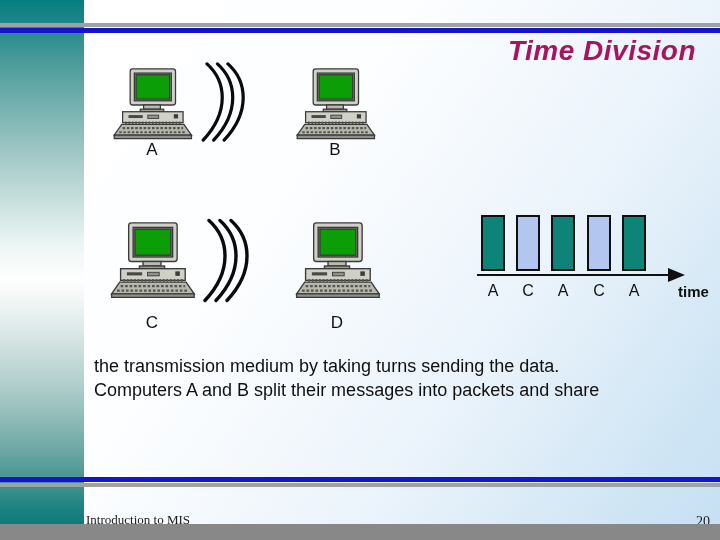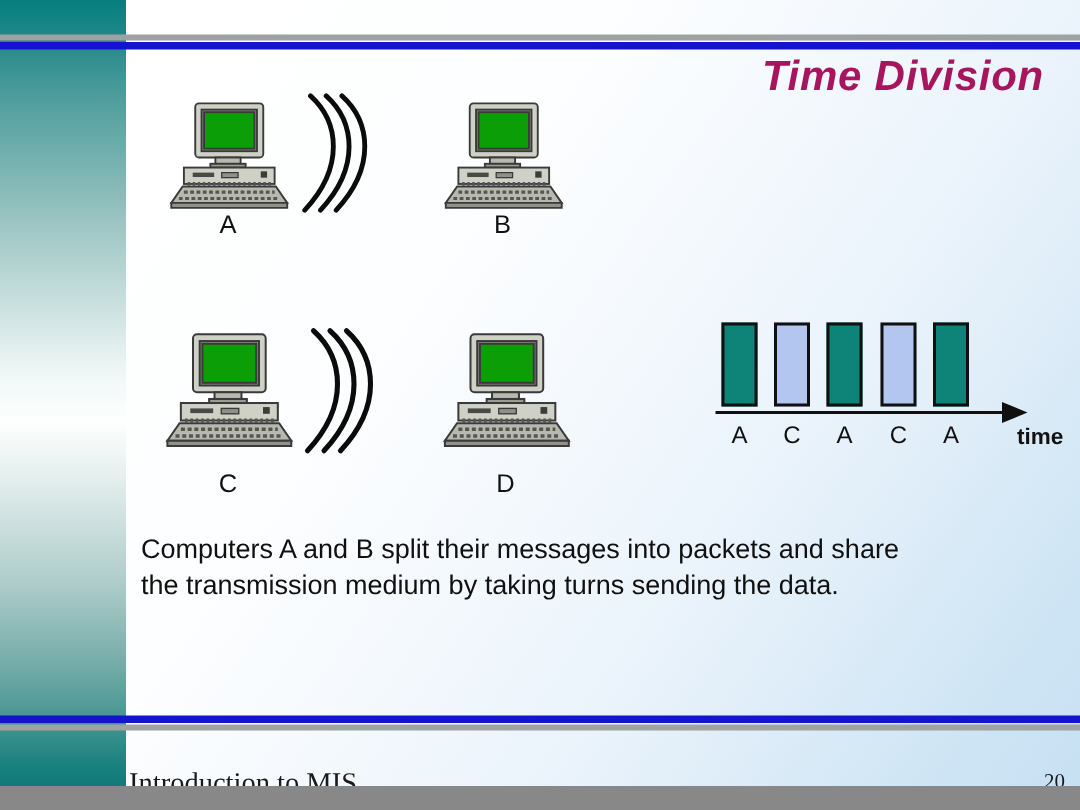--- a/index.html
+++ b/index.html
@@ -32,21 +32,21 @@
   .arcs{position:absolute;z-index:3;}
   .bar{position:absolute;top:215px;width:24px;height:56px;border:2px solid #101010;box-sizing:border-box;z-index:3;}
   .slot-label{position:absolute;top:282px;width:24px;text-align:center;font-size:16px;color:#111;z-index:3;}
   .time-axis{position:absolute;left:477px;top:274px;width:193px;height:2px;background:#101010;z-index:3;}
   .time-arrow{position:absolute;left:668px;top:268px;width:0;height:0;z-index:3;
     border-left:17px solid #101010;border-top:7px solid transparent;border-bottom:7px solid transparent;}
   .time-label{position:absolute;left:651px;top:283px;font-size:15px;font-weight:600;color:#111;z-index:3;margin-left:27px;}
   .caption{position:absolute;left:94px;top:354px;width:580px;z-index:3;
     font-size:18px;line-height:24px;color:#101010;}
   .footer-left{position:absolute;left:86px;top:512px;z-index:3;
-    font-family:"Liberation Serif",serif;font-size:19px;color:#1a1a1a;}
+    font-family:"Liberation Serif",serif;font-size:13px;color:#1a1a1a;}
   .page-number{position:absolute;right:10px;top:514px;z-index:3;
     font-family:"Liberation Serif",serif;font-size:14px;color:#1a1a1a;}
   .defs{position:absolute;width:0;height:0;overflow:hidden;}
 </style>
 </head>
 <body>
 
 <svg class="defs" aria-hidden="true">
   <defs>
     <g id="pc" stroke="#3a3a3a" stroke-width="1.5">
@@ -125,20 +125,20 @@
     <div class="time-arrow"></div>
     <span class="slot-label" style="left:481px;">A</span>
     <span class="slot-label" style="left:516px;">C</span>
     <span class="slot-label" style="left:551px;">A</span>
     <span class="slot-label" style="left:587px;">C</span>
     <span class="slot-label" style="left:622px;">A</span>
     <span class="time-label">time</span>
   </div>
 
   <div class="caption">
+    <div>the transmission medium by taking turns sending the data.</div>
     <div>Computers A and B split their messages into packets and share</div>
-    <div>the transmission medium by taking turns sending the data.</div>
   </div>
 
   <div class="footer-left">Introduction to MIS</div>
   <div class="page-number">20</div>
 
 </div>
 
 </body></html>

